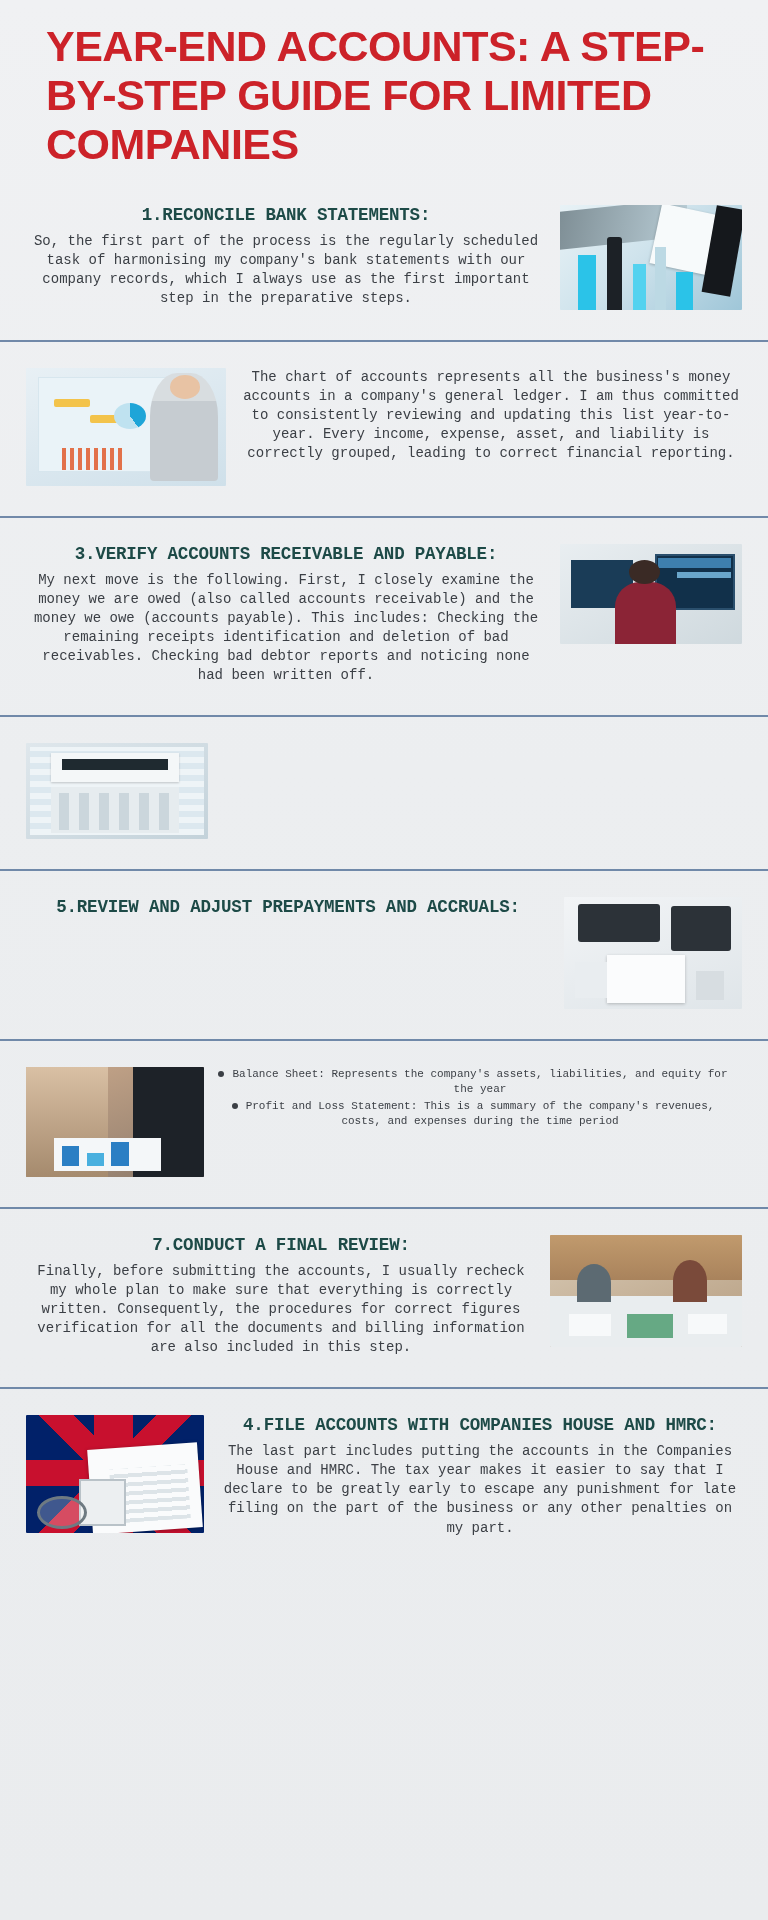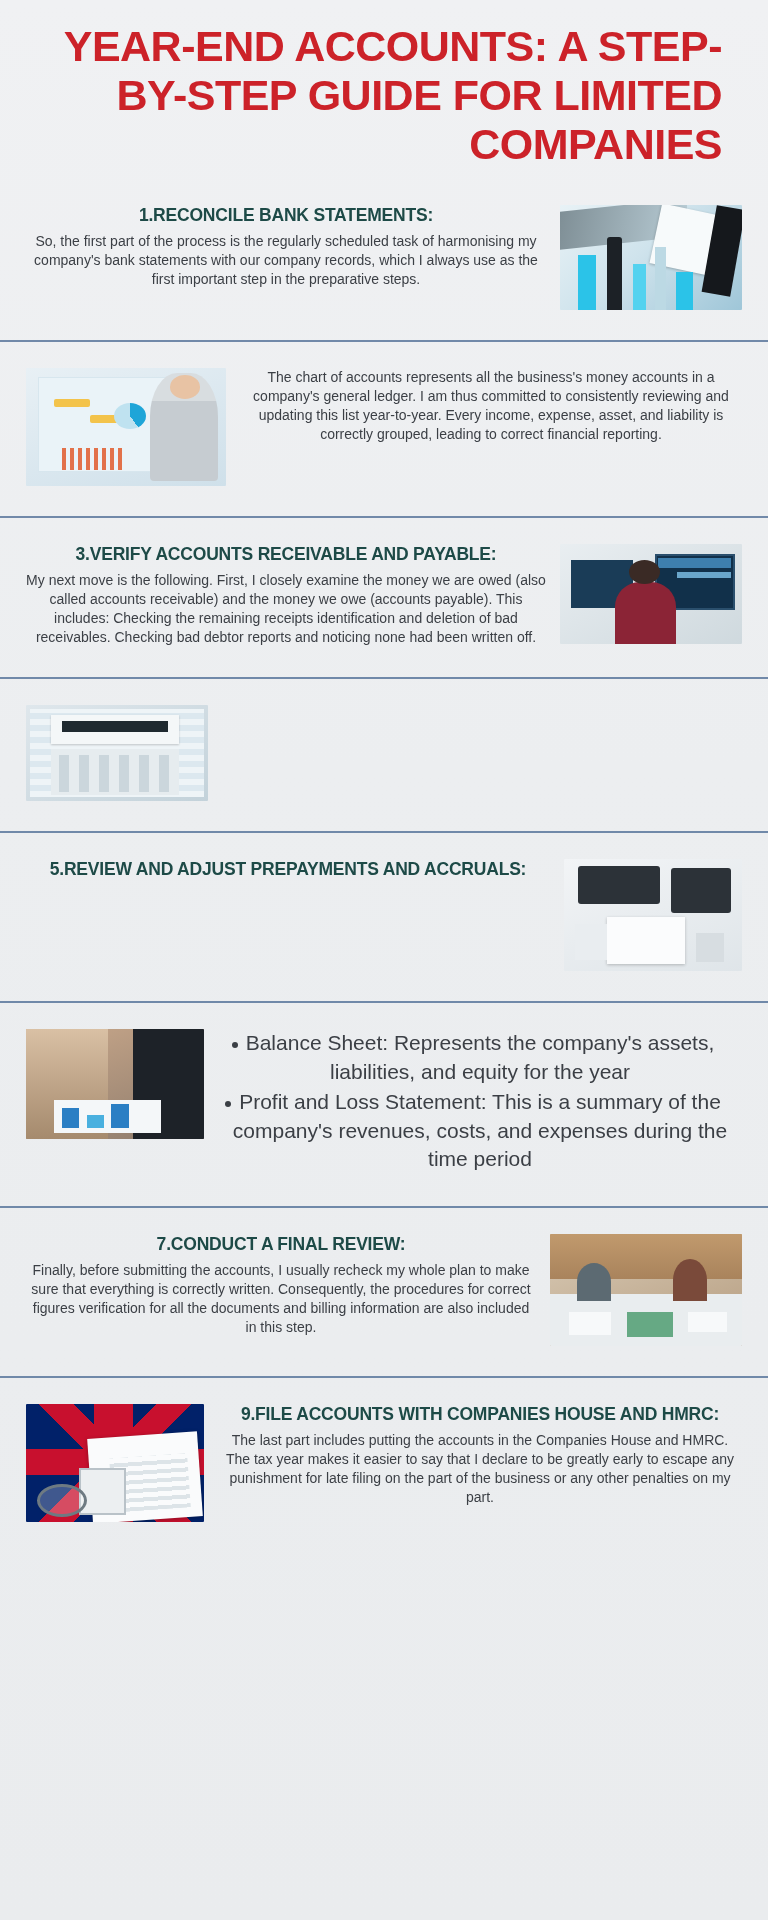--- a/index.html
+++ b/index.html
@@ -18,21 +18,21 @@
 
   
   .title-wrap {
     padding:22px 46px 10px 46px;
   }
   .main-title {
     color:#cc2229;
     font-weight:bold;
     font-size:43px;
     line-height:1.14;
-    text-align:right;
+    text-align:left;
     letter-spacing:-0.5px;
     text-transform:uppercase;
   }
 
   
   .section {
     position:relative;
     padding:14px 12px 14px 12px;
     border-bottom:2px solid #4a6customs;
   }
@@ -40,20 +40,21 @@
     width:100%;
     height:2px;
     background:#5b779c;
     opacity:.85;
   }
   .sec-inner {
     display:flex;
     align-items:flex-start;
     gap:14px;
     padding:12px 14px 16px 14px;
+    font-family:Liberation Mono, monospace;
   }
   .sec-inner.img-right { flex-direction:row; }
   .sec-inner.img-left  { flex-direction:row-reverse; }
 
   .sec-text { flex:1 1 auto; }
   .sec-heading {
     color:#1d4a47;
     font-weight:bold;
     font-size:17.5px;
     line-height:1.2;
@@ -68,21 +69,21 @@
     text-align:center;
   }
   .bullets {
     list-style:none;
     text-align:center;
     padding:0;
   }
   .bullets li {
     position:relative;
     color:#3b3f45;
-    font-size:21px;
+    font-size:11px;
     line-height:1.36;
     text-align:center;
     margin-bottom:2px;
     padding:0 6px;
   }
   .bullets li .dot {
     display:inline-block;
     width:6px; height:6px;
     border-radius:50%;
     background:#3b3f45;
@@ -311,21 +312,21 @@
           <span class="s6"></span>
           <span class="s7"></span>
       </div>
     </div>
   </div>
   <div class="divider"></div>
 
   <div class="section">
     <div class="sec-inner img-left">
       <div class="sec-text">
-        <div class="sec-heading">9.FILE ACCOUNTS WITH COMPANIES HOUSE AND HMRC:</div>
+        <div class="sec-heading">4.FILE ACCOUNTS WITH COMPANIES HOUSE AND HMRC:</div>
         <div class="sec-body">The last part includes putting the accounts in the Companies House and HMRC. The tax year makes it easier to say that I declare to be greatly early to escape any punishment for late filing on the part of the business or any other penalties on my part.</div>
       </div>
       <div class="photo p8">
         <span class="s1"></span>
           <span class="s2"></span>
           <span class="s3"></span>
           <span class="s4"></span>
         <span class="s5"></span>
           <span class="s6"></span>
           <span class="s7"></span>

